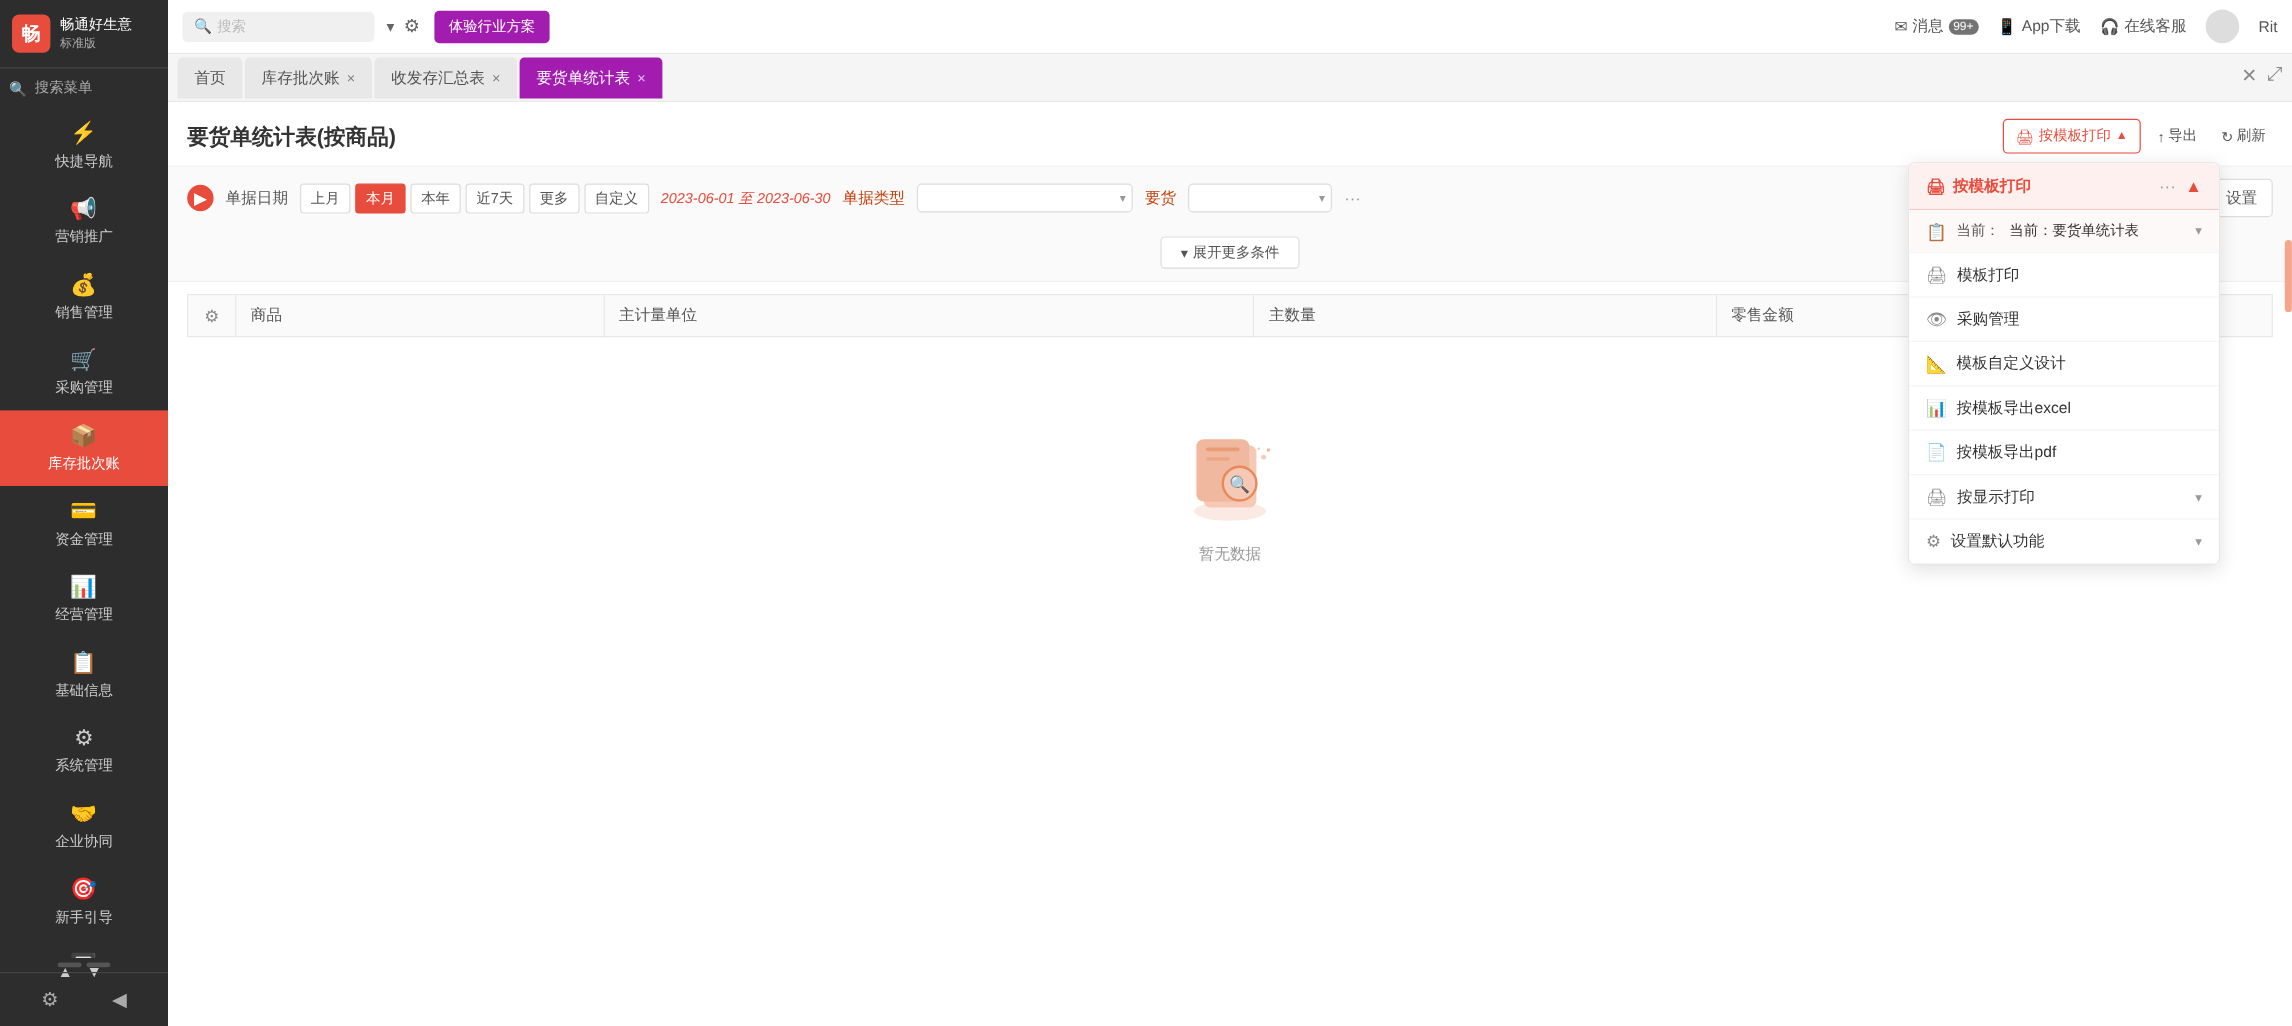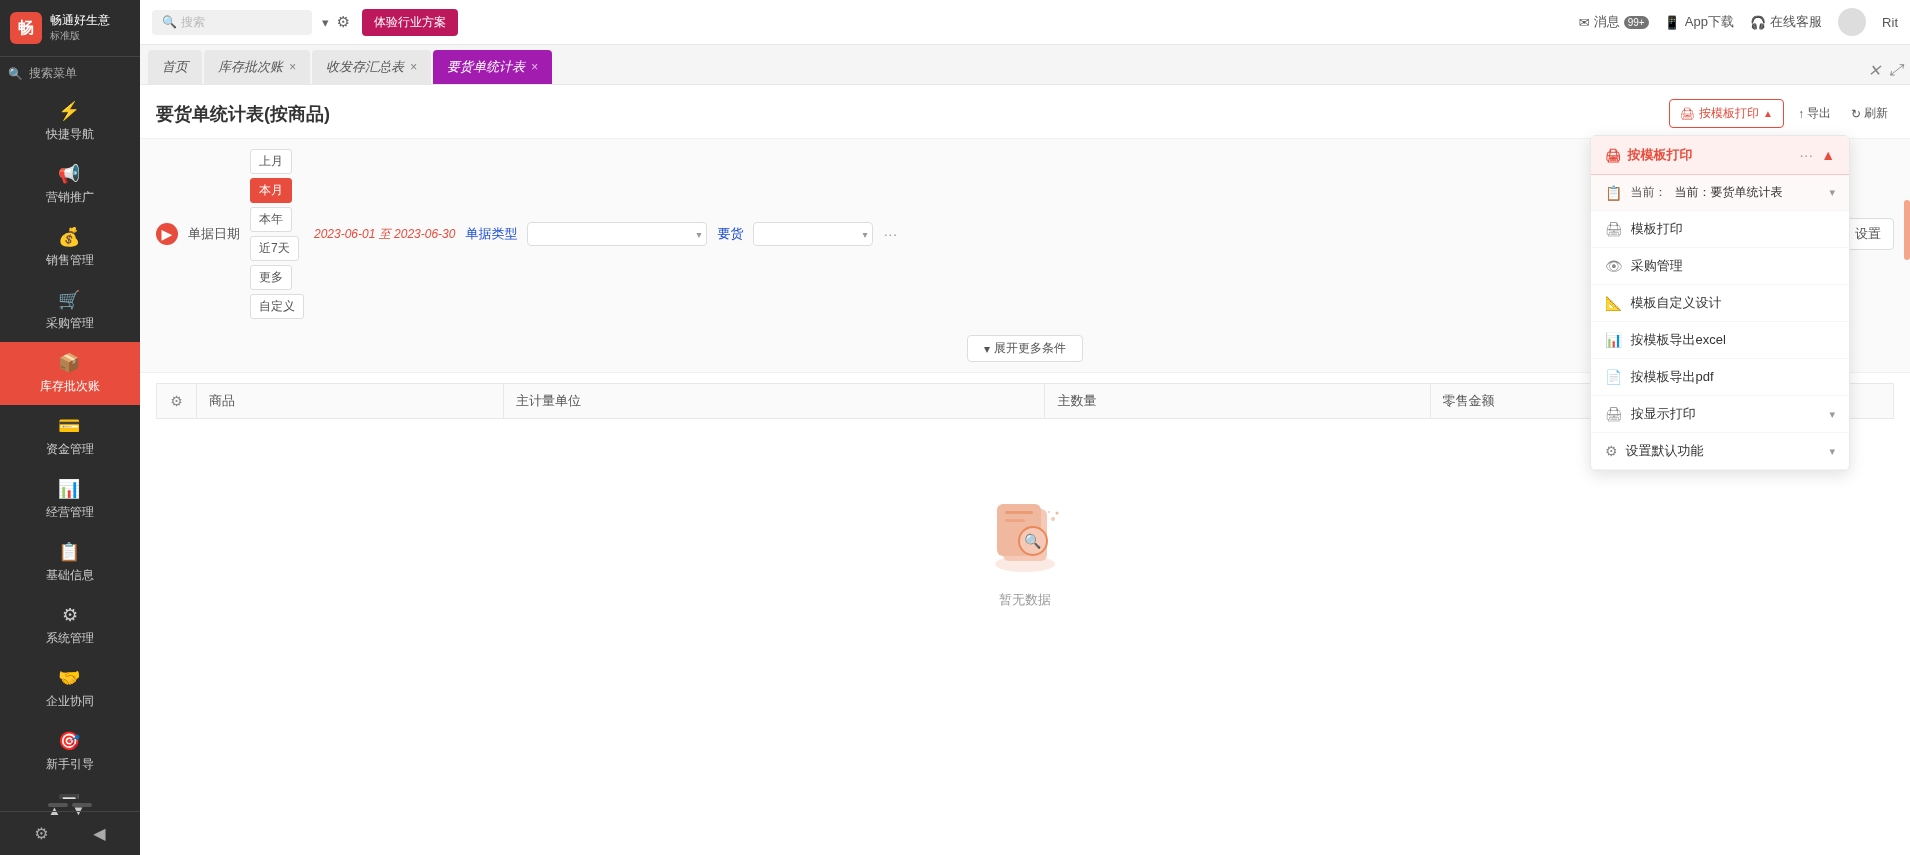--- a/index.html
+++ b/index.html
@@ -96,21 +96,21 @@
       color: #999;
       font-size: 12px;
       width: 160px;
       display: flex;
       align-items: center;
       gap: 4px;
     }
     .topbar-dropdown { color: #666; cursor: pointer; margin-left: 2px; }
     .topbar-gear { color: #666; cursor: pointer; font-size: 15px; }
     .topbar-trial {
-      background: #be185d;
+      background: #a21caf;
       color: white;
       padding: 5px 12px;
       border-radius: 4px;
       font-size: 12px;
       cursor: pointer;
       margin-left: 4px;
     }
     .topbar-spacer { flex: 1; }
     .topbar-actions { display: flex; align-items: center; gap: 16px; }
     .topbar-action { display: flex; align-items: center; gap: 4px; color: #555; font-size: 13px; cursor: pointer; }
@@ -129,26 +129,25 @@
       background: #ddd;
       border-radius: 50%;
     }
     .topbar-username { color: #555; font-size: 13px; }
 
     
     .tabs {
       height: 40px;
       background: #f5f5f5;
       display: flex;
-      align-items: flex-end;
+      align-items: center;
       padding: 0 8px;
       border-bottom: 1px solid #e8e8e8;
       gap: 2px;
       flex-shrink: 0;
-      font-style: italic;
     }
     .tab {
       padding: 8px 14px;
       background: #e8e8e8;
       border-radius: 4px 4px 0 0;
       font-size: 13px;
       color: #555;
       cursor: pointer;
       display: flex;
       align-items: center;
@@ -237,21 +236,21 @@
       border-radius: 50%;
       width: 22px;
       height: 22px;
       font-size: 14px;
       cursor: pointer;
       display: flex;
       align-items: center;
       justify-content: center;
     }
     .filter-label { color: #555; font-size: 13px; white-space: nowrap; }
-    .date-btns { display: flex; gap: 4px; align-items: flex-start; flex-direction: column; }
+    .date-btns { display: flex; gap: 4px; align-items: flex-end; }
     .date-btn {
       padding: 3px 8px;
       border: 1px solid #ddd;
       background: #fff;
       border-radius: 3px;
       font-size: 12px;
       color: #555;
       cursor: pointer;
     }
     .date-btn.active {
@@ -279,21 +278,21 @@
       align-items: center;
     }
     .select-arrow {
       position: absolute;
       right: 6px;
       pointer-events: none;
       color: #999;
       font-size: 10px;
     }
 
-    .filter-type-label { color: #1d4ed8; font-size: 13px; white-space: nowrap; }
+    .filter-type-label { color: #c2410c; font-size: 13px; white-space: nowrap; }
 
     .expand-more-btn {
       display: flex;
       align-items: center;
       gap: 4px;
       margin: 8px auto 0;
       padding: 4px 16px;
       background: #fff;
       border: 1px solid #ddd;
       border-radius: 4px;

